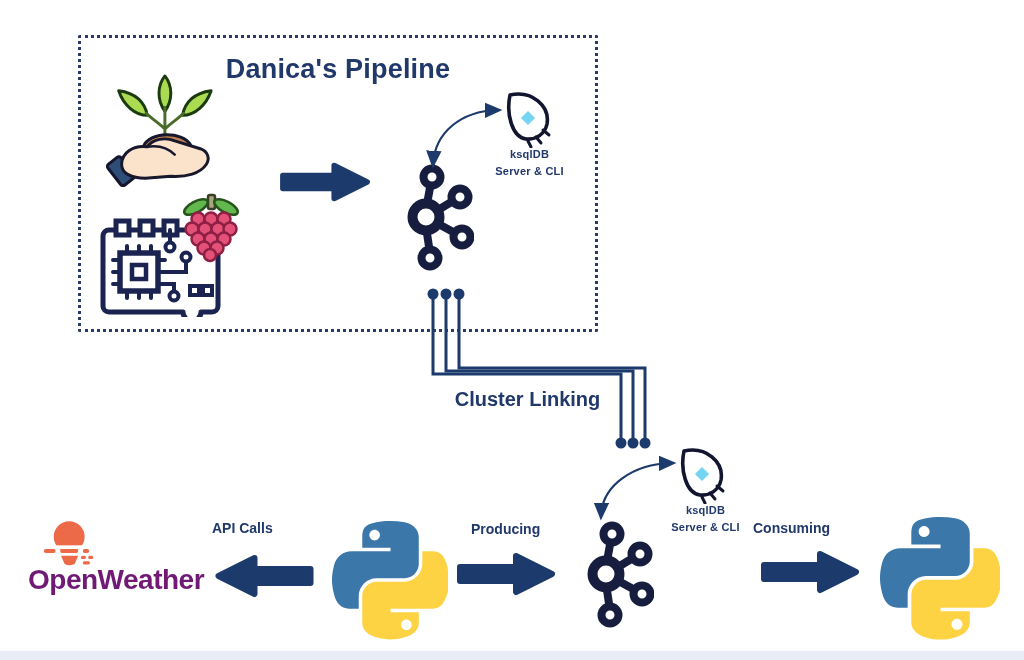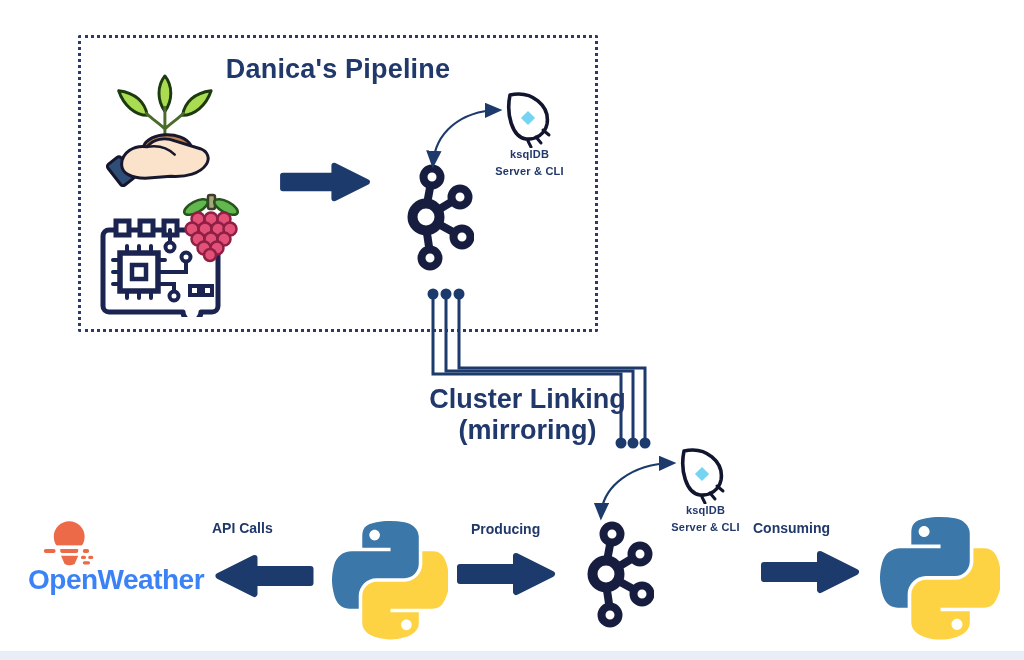--- a/index.html
+++ b/index.html
@@ -12,24 +12,24 @@
   .navy-text { color:#21386b; font-weight:bold; }
   .pipeline-box {
     left:78px; top:35px; width:520px; height:297px;
     border:3px dotted #2b3a67; border-radius:2px;
   }
   .box-title {
     left:0; top:16px; width:100%; text-align:center;
     font-size:27px; letter-spacing:0.2px;
   }
   .ksql-label { text-align:center; font-size:11px; line-height:17px; letter-spacing:0.2px; }
-  .cluster-label { text-align:center; font-size:27px; line-height:31px; }
+  .cluster-label { text-align:center; font-size:20px; line-height:31px; }
   .flow-label { text-align:left; font-size:14px; }
   .ow-text {
-    color:#3b82f6; font-weight:bold; font-size:28px; letter-spacing:-0.5px;
+    color:#701a75; font-weight:bold; font-size:28px; letter-spacing:-0.5px;
   }
   .bottom-strip { left:0; top:651px; width:1024px; height:9px; background:#e9eef6; }
   svg { display:block; }
 </style>
 </head>
 <body>
 
 <div class="canvas">
 
   <div class="abs pipeline-box">
@@ -175,21 +175,20 @@
           <circle cx="44" cy="14" r="5.5"></circle>
         <circle cx="206" cy="163" r="5.5"></circle>
           <circle cx="218" cy="163" r="5.5"></circle>
           <circle cx="230" cy="163" r="5.5"></circle>
       </g>
     </svg>
   </div>
 
   <div class="abs cluster-label navy-text" style="left:425px; top:384px; width:205px;">
     <div>Cluster Linking</div>
-    <div>(mirroring)</div>
   </div>
 
   <div class="abs" style="left:588px; top:448px; width:100px; height:80px;">
     <svg width="100" height="80" viewBox="0 0 100 80">
       <defs>
         <marker id="ah2" orient="auto" markerWidth="9" markerHeight="8" refX="6" refY="3.5">
           <path d="M0,0 L8,3.5 L0,7 Z" fill="#1d3a6d"></path>
         </marker>
         <marker id="ah2s" orient="auto-start-reverse" markerWidth="9" markerHeight="8" refX="6" refY="3.5">
           <path d="M0,0 L8,3.5 L0,7 Z" fill="#1d3a6d"></path>

